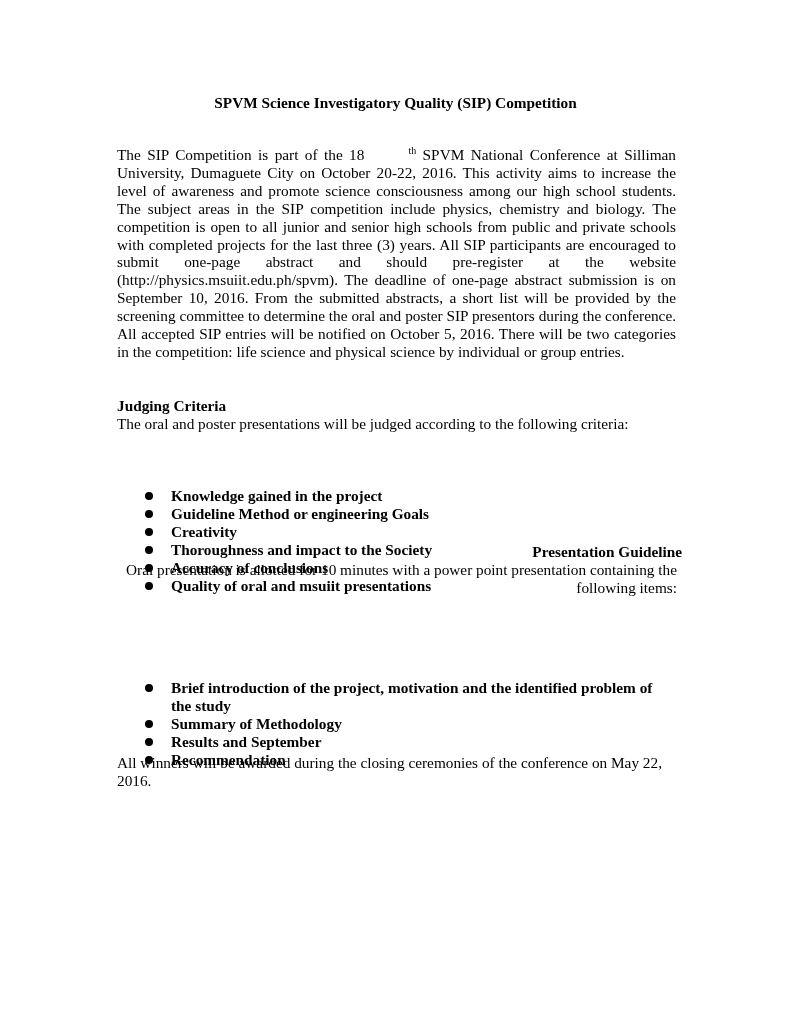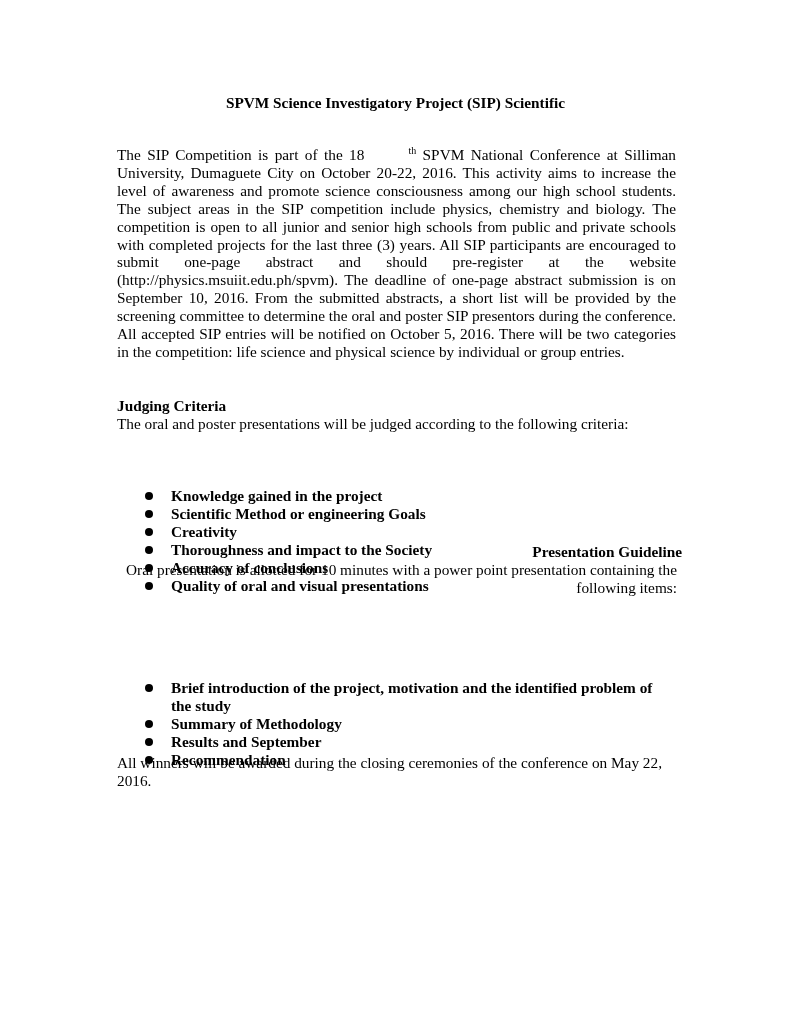--- a/index.html
+++ b/index.html
@@ -31,36 +31,36 @@
     }
     #criteria-list { position: absolute; top: 451px; left: 117px; margin-top: 36px; }
     #guideline-list { position: absolute; top: 679px; left: 117px; }
     #closing { position: absolute; top: 754px; left: 117px; width: 560px; }
   </style>
 </head>
 <body>
 
 <div class="page">
 
-  <div class="title">SPVM Science Investigatory Project (SIP) Scientific</div>
+  <div class="title">SPVM Science Investigatory Quality (SIP) Competition</div>
 
   <p class="intro" style="margin:0;"><span>The SIP Competition is part of the 18</span><sup>th</sup><span> SPVM National Conference at Silliman University, Dumaguete City on October 20-22, 2016. This activity aims to increase the level of awareness and promote science consciousness among our high school students. The subject areas in the SIP competition include physics, chemistry and biology. The competition is open to all junior and senior high schools from public and private schools with completed projects for the last three (3) years. All SIP participants are encouraged to submit one-page abstract and should pre-register at the website (http://physics.msuiit.edu.ph/spvm). The deadline of one-page abstract submission is on September 10, 2016. From the submitted abstracts, a short list will be provided by the screening committee to determine the oral and poster SIP presentors during the conference. All accepted SIP entries will be notified on October 5, 2016. There will be two categories in the competition: life science and physical science by individual or group entries.</span></p>
 
   <div class="block" id="judging">
     <div class="section-heading">Judging Criteria</div>
     <div>The oral and poster presentations will be judged according to the following criteria:</div>
   </div>
 
   <ul class="list" id="criteria-list">
     <li><span class="bullet"></span><span>Knowledge gained in the project</span></li>
-    <li><span class="bullet"></span><span>Scientific Method or engineering Goals</span></li>
+    <li><span class="bullet"></span><span>Guideline Method or engineering Goals</span></li>
     <li><span class="bullet"></span><span>Creativity</span></li>
     <li><span class="bullet"></span><span>Thoroughness and impact to the Society</span></li>
     <li><span class="bullet"></span><span>Accuracy of conclusions</span></li>
-    <li><span class="bullet"></span><span>Quality of oral and visual presentations</span></li>
+    <li><span class="bullet"></span><span>Quality of oral and msuiit presentations</span></li>
   </ul>
 
   <div class="block" id="guideline">
     <div class="section-heading">Presentation Guideline</div>
     <div style="width:560px;">Oral presentation is allotted for 10 minutes with a power point presentation containing the following items:</div>
   </div>
 
   <ul class="list" id="guideline-list">
     <li><span class="bullet"></span><span>Brief introduction of the project, motivation and the identified problem of the study</span></li>
     <li><span class="bullet"></span><span>Summary of Methodology</span></li>

